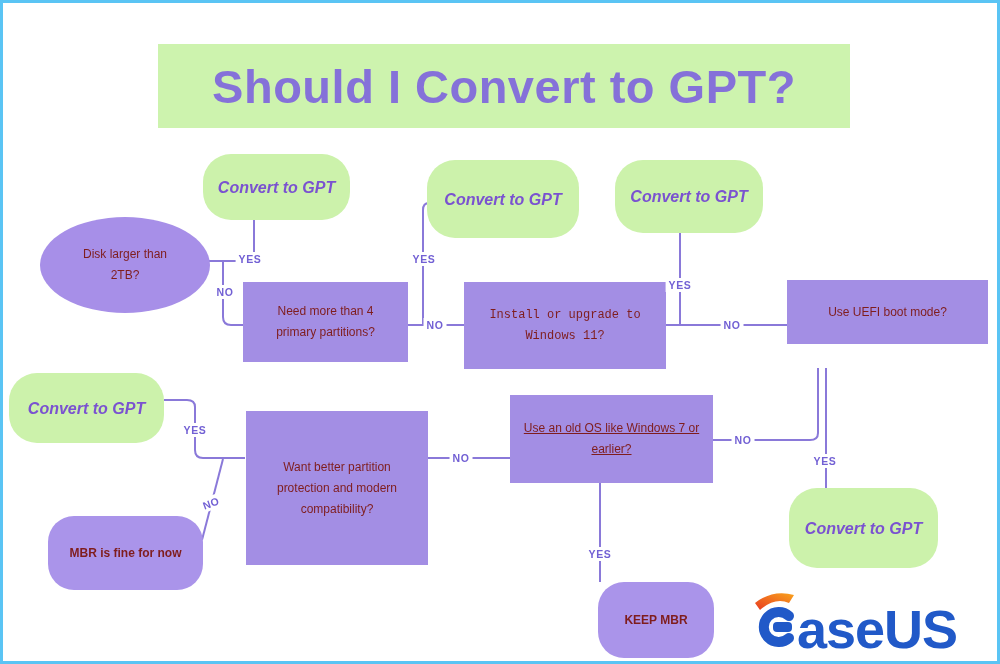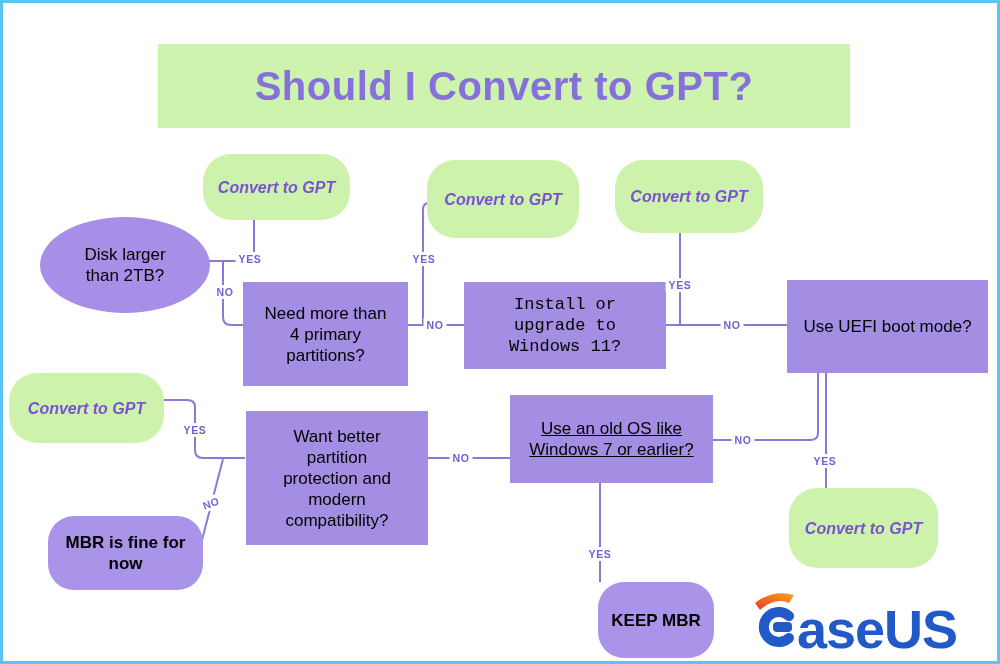--- a/index.html
+++ b/index.html
@@ -8,26 +8,26 @@
     border:3px solid #5ac4f4;box-sizing:border-box;overflow:hidden;
     font-family:"Liberation Sans","DejaVu Sans",sans-serif;
   }
   .abs{position:absolute;}
   
   .title-banner{
     left:155px;top:41px;width:692px;height:84px;background:#cdf3ae;
     display:flex;align-items:center;justify-content:center;
   }
   .title-text{
-    color:#8571d9;font-weight:bold;font-size:40px;letter-spacing:0.5px;
+    color:#8571d9;font-weight:bold;font-size:47px;letter-spacing:0.5px;
   }
   
   .node{
     display:flex;align-items:center;justify-content:center;text-align:center;
-    box-sizing:border-box;color:#000000;font-size:17px;line-height:21px;
+    box-sizing:border-box;color:#7f1d1d;font-size:12px;line-height:21px;
   }
   .q{background:#a38ee4;}
   .pill-green{
     background:#ccf2ab;border-radius:28px;color:#7a52d0;
     font-weight:bold;font-style:italic;font-size:16px;
   }
   .pill-purple{background:#aa94ea;border-radius:26px;font-weight:bold;}
   .ellipse{background:#a78fe8;border-radius:50%;}
   
   .lab{
@@ -80,30 +80,30 @@
   <div class="abs node pill-green" style="left:6px;top:370px;width:155px;height:70px;">
     <span>Convert to GPT</span>
   </div>
   <div class="abs node pill-green" style="left:786px;top:485px;width:149px;height:80px;">
     <span>Convert to GPT</span>
   </div>
 
   <div class="abs node ellipse" style="left:37px;top:214px;width:170px;height:96px;padding:0 30px;">
     <span>Disk larger than 2TB?</span>
   </div>
-  <div class="abs node q" style="left:240px;top:279px;width:165px;height:104px;padding:0 20px;">
+  <div class="abs node q" style="left:240px;top:279px;width:165px;height:80px;padding:0 20px;">
     <span>Need more than 4 primary partitions?</span>
   </div>
   <div class="abs node q" style="left:461px;top:279px;width:202px;height:87px;padding:0 12px;font-family:Liberation Mono, monospace;">
     <span>Install or upgrade to Windows 11?</span>
   </div>
-  <div class="abs node q" style="left:784px;top:277px;width:201px;height:93px;padding:0 10px;">
+  <div class="abs node q" style="left:784px;top:277px;width:201px;height:64px;padding:0 10px;">
     <span>Use UEFI boot mode?</span>
   </div>
-  <div class="abs node q" style="left:243px;top:408px;width:182px;height:134px;padding:0 28px;">
+  <div class="abs node q" style="left:243px;top:408px;width:182px;height:154px;padding:0 28px;">
     <span>Want better partition protection and modern compatibility?</span>
   </div>
   <div class="abs node q" style="left:507px;top:392px;width:203px;height:88px;padding:0 10px;text-decoration:underline;">
     <span>Use an old OS like Windows 7 or earlier?</span>
   </div>
 
   <div class="abs node pill-purple" style="left:45px;top:513px;width:155px;height:74px;padding:13px 15px;">
     <span>MBR is fine for now</span>
   </div>
   <div class="abs node pill-purple" style="left:555px;top:579px;width:116px;height:76px;margin-left:40px;">

